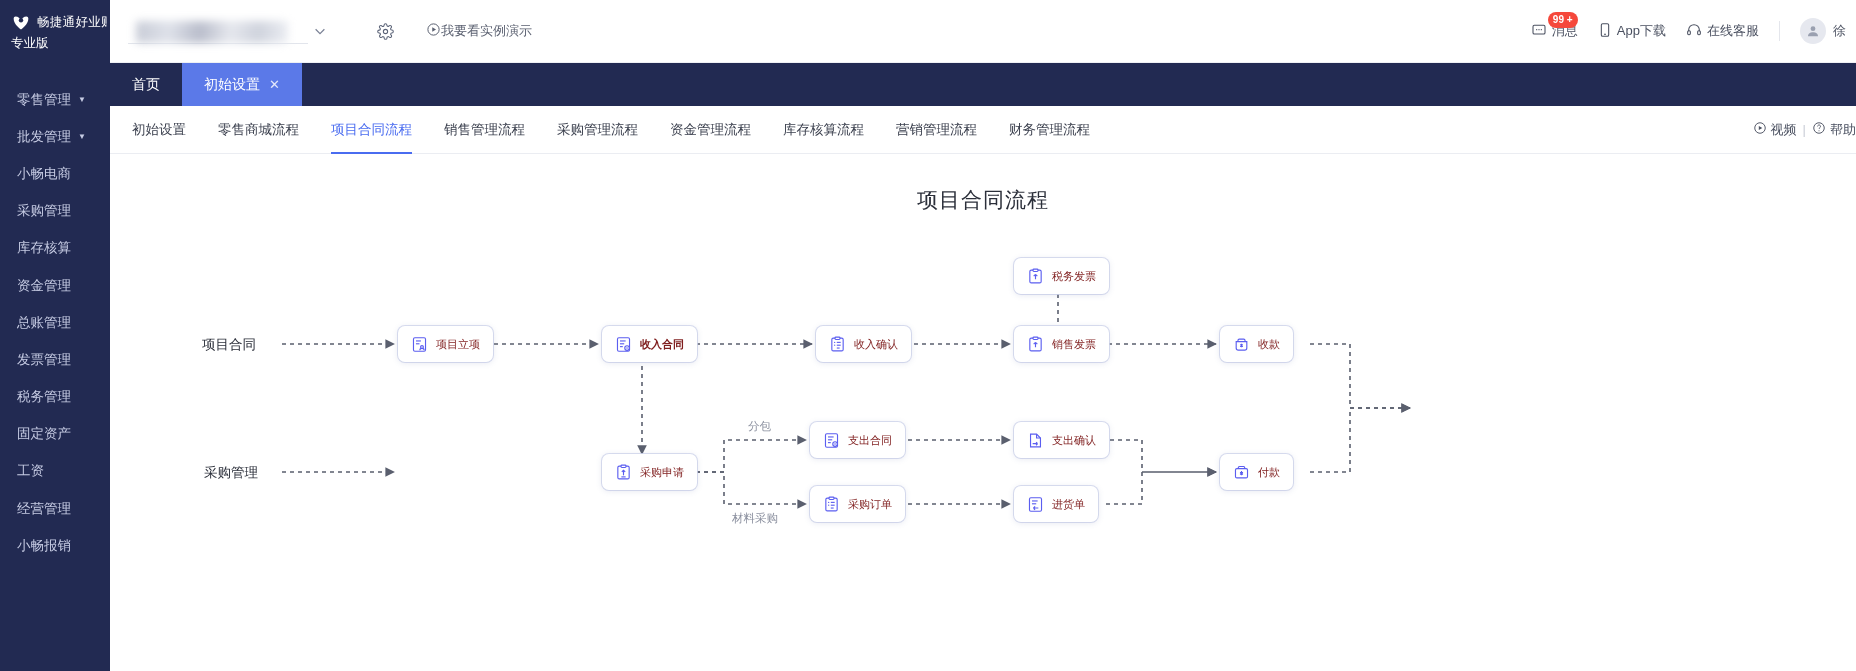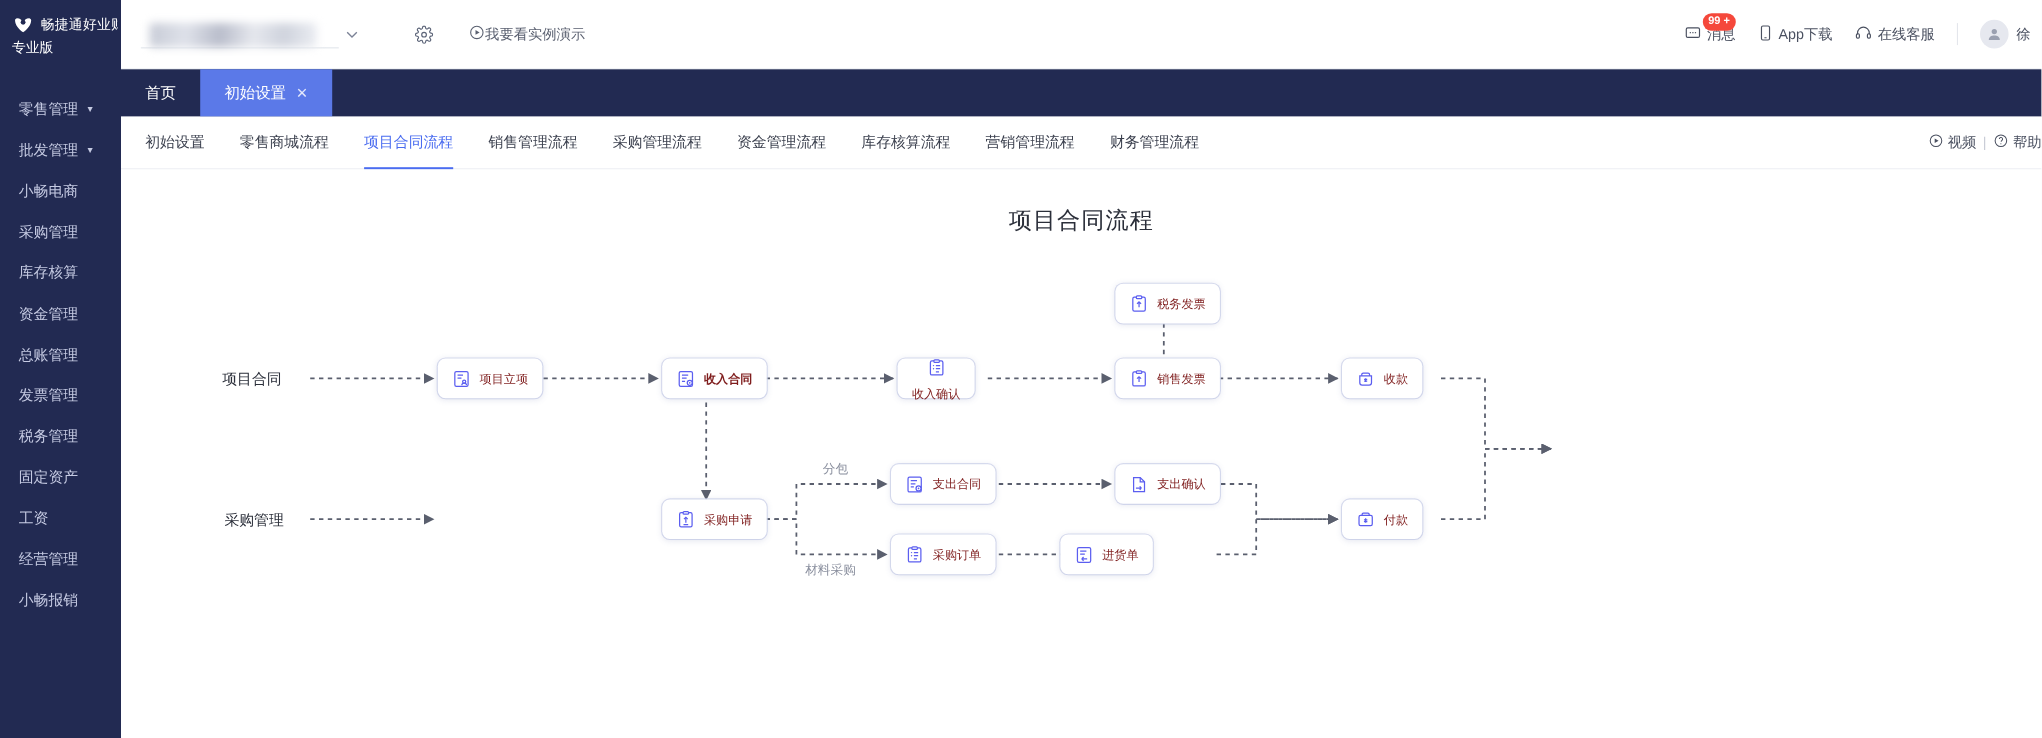--- a/index.html
+++ b/index.html
@@ -380,21 +380,21 @@
               <line x1="7" y1="7" x2="15" y2="7"></line>
                 <line x1="7" y1="11" x2="13" y2="11"></line>
                 <line x1="7" y1="15" x2="11" y2="15"></line>
               <circle cx="17" cy="17" r="3.2" fill="#fff"></circle>
                 <circle cx="17" cy="17" r="1.1" fill="#5b5ef0" stroke="none"></circle>
             </svg>
           </span>
           <span class="node-label">收入合同</span>
         </div>
 
-        <div class="node" style="left:706px; top:172px;flex-direction:column;">
+        <div class="node" style="left:706px; top:172px;">
           <span class="node-icon">
             <svg width="17" height="17" viewBox="0 0 24 24" fill="none" stroke="#5b5ef0" stroke-width="1.6">
               <rect x="4" y="3" width="16" height="18" rx="2"></rect>
               <rect x="8.5" y="1.5" width="7" height="3.4" rx="1.2" fill="#fff"></rect>
               <line x1="11" y1="9" x2="16.5" y2="9"></line>
                 <line x1="11" y1="13" x2="16.5" y2="13"></line>
                 <line x1="11" y1="17" x2="15" y2="17"></line>
               <circle cx="8" cy="9" r=".9" fill="#5b5ef0" stroke="none"></circle>
               <circle cx="8" cy="13" r=".9" fill="#5b5ef0" stroke="none"></circle>
             </svg>
@@ -482,21 +482,21 @@
               <line x1="11" y1="9" x2="16.5" y2="9"></line>
                 <line x1="11" y1="13" x2="16.5" y2="13"></line>
                 <line x1="11" y1="17" x2="15" y2="17"></line>
               <circle cx="8" cy="9" r=".9" fill="#5b5ef0" stroke="none"></circle>
               <circle cx="8" cy="13" r=".9" fill="#5b5ef0" stroke="none"></circle>
             </svg>
           </span>
           <span class="node-label">采购订单</span>
         </div>
 
-        <div class="node" style="left:854px; top:332px;">
+        <div class="node" style="left:904px; top:332px;">
           <span class="node-icon">
             <svg width="17" height="17" viewBox="0 0 24 24" fill="none" stroke="#5b5ef0" stroke-width="1.6">
               <rect x="3.5" y="2.5" width="17" height="19" rx="2"></rect>
               <line x1="7" y1="7" x2="15" y2="7"></line>
                 <line x1="7" y1="11" x2="13" y2="11"></line>
               <path d="M16 17H9m0 0l2.4-2.4M9 17l2.4 2.4"></path>
             </svg>
           </span>
           <span class="node-label">进货单</span>
         </div>

